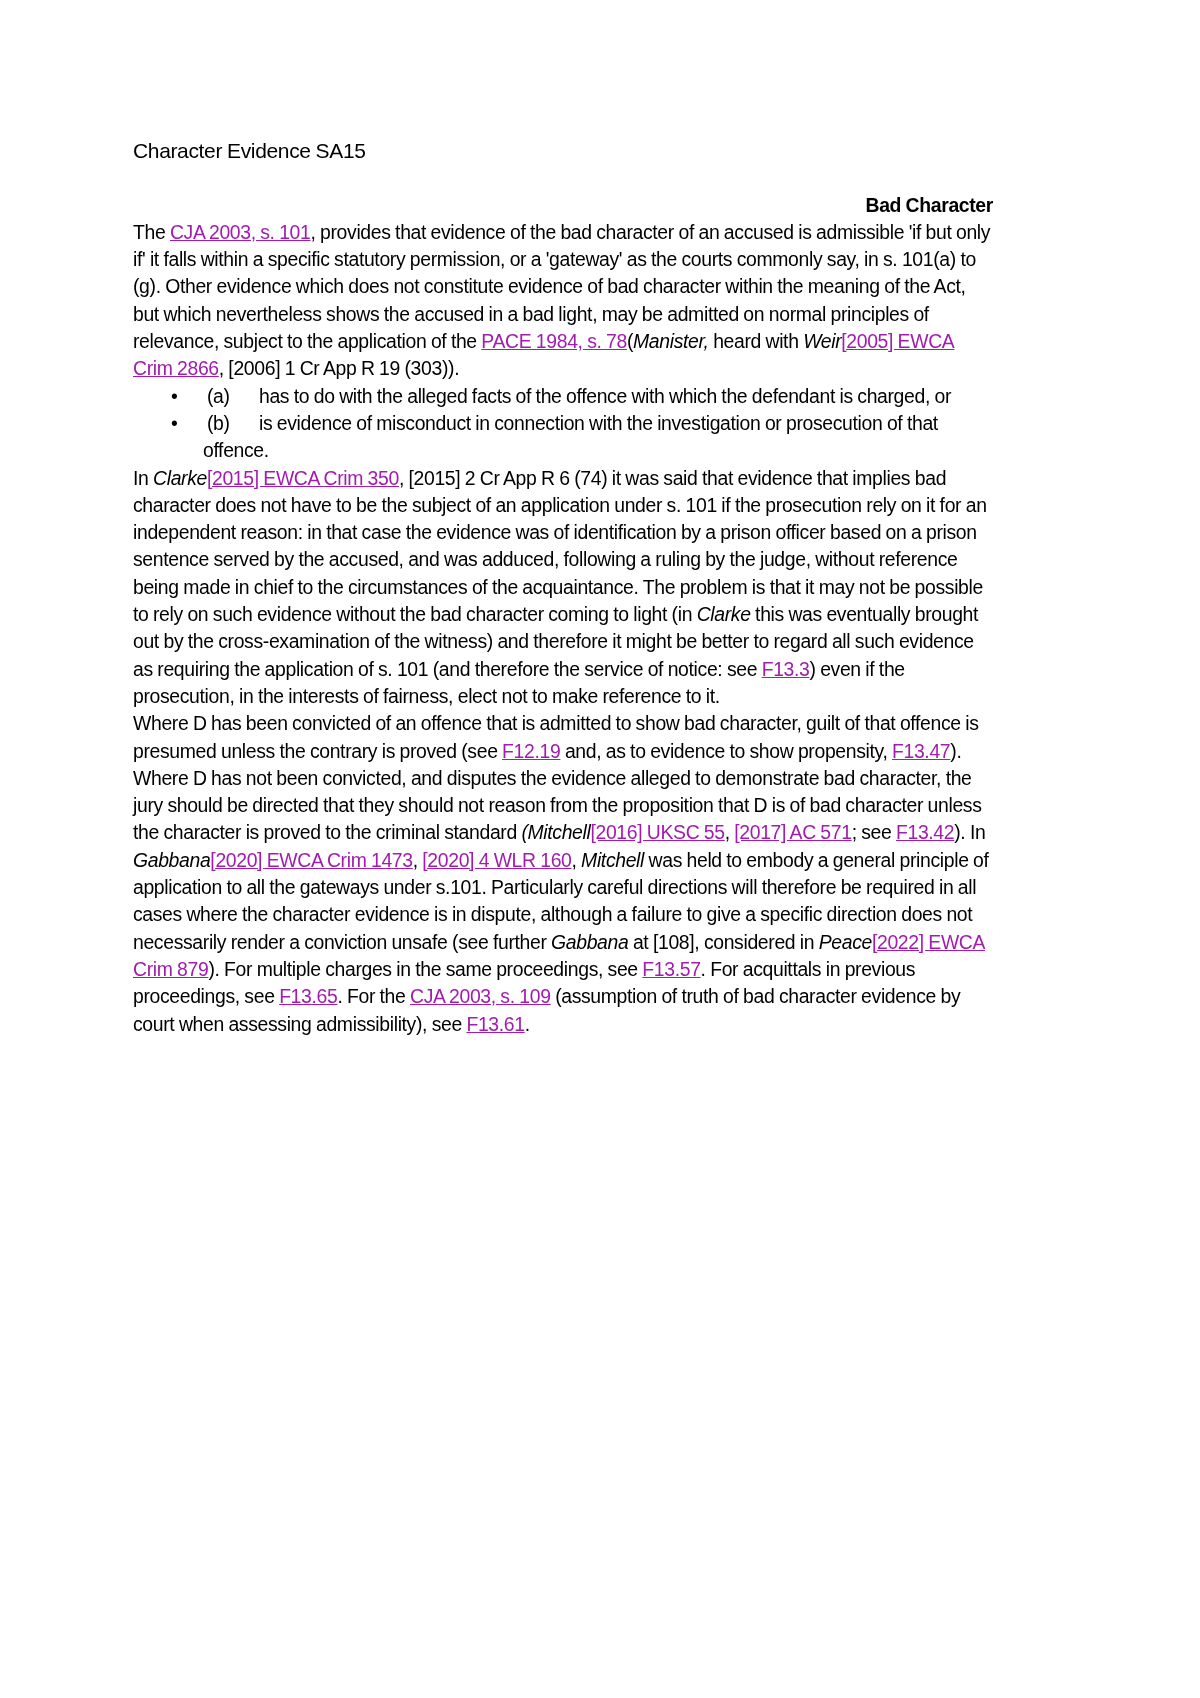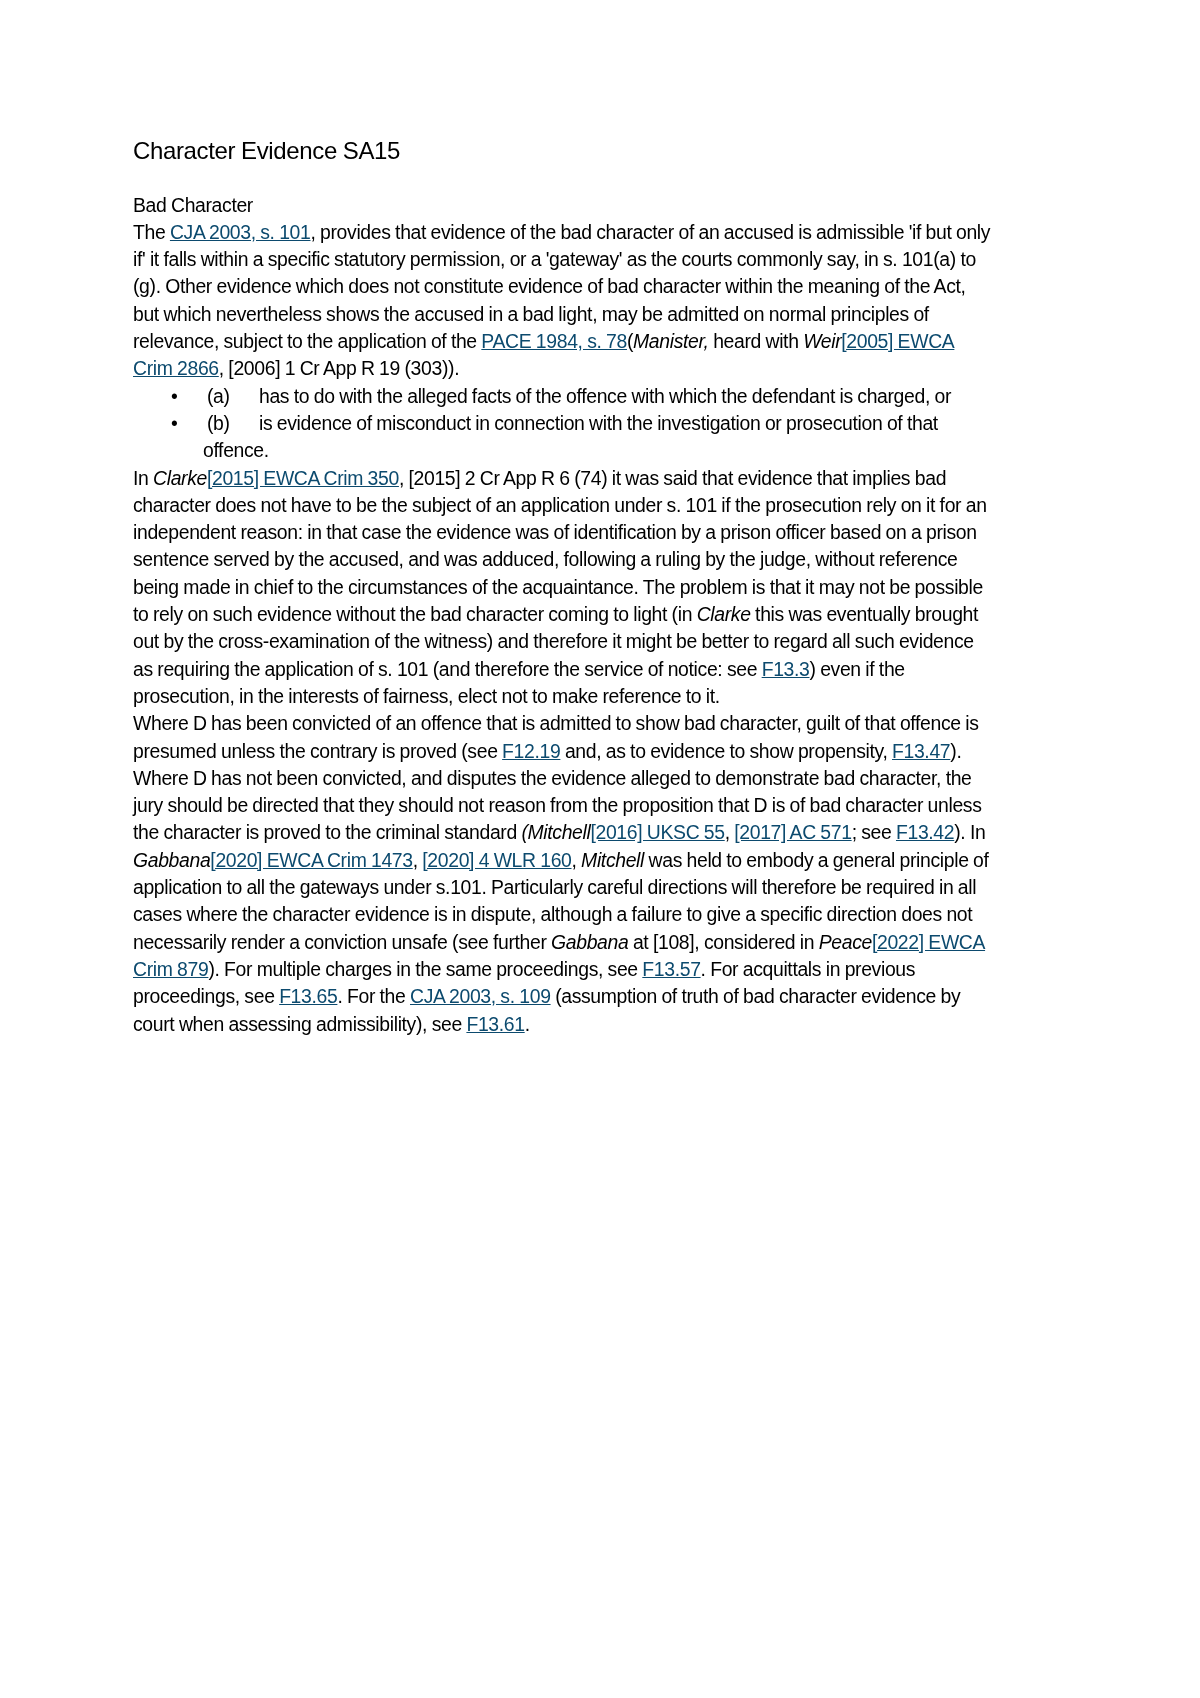--- a/index.html
+++ b/index.html
@@ -3,25 +3,25 @@
 <meta charset="utf-8">
 <style>
   html, body { margin: 0; padding: 0; background: #ffffff; }
   body { width: 1200px; height: 1698px; overflow: hidden; position: relative; }
   .page {
     position: absolute; left: 133px; top: 137px; width: 860px;
     font-family: "Liberation Sans", "DejaVu Sans", sans-serif;
     font-size: 19.4px; line-height: 27.3px; color: #000;
     letter-spacing: -0.35px; word-spacing: -0.5px;
   }
-  .title { margin: 0; font-weight: normal; font-size: 24px; }
+  .title { margin: 0; font-weight: normal; font-size: 21px; }
   .spacer { height: 27.3px; }
-  .h-bold { font-weight: normal; margin: 0; font-size: 19.4px; }
+  .h-bold { font-weight: bold; margin: 0; font-size: 19.4px; text-align: right; }
   p { margin: 0; }
-  a { color: #0c4a6e; text-decoration: underline; }
+  a { color: #a21caf; text-decoration: underline; }
   i { font-style: italic; text-align: right; }
   ul { margin: 0; padding: 0; list-style: none; }
   ul li { position: relative; padding-left: 70px; }
   ul li .bullet { position: absolute; left: 38px; top: 0; }
   ul li .lbl { display: inline-block; width: 52px; padding-left: 4px; }
 </style>
 </head>
 <body>
 
 <div class="page">

